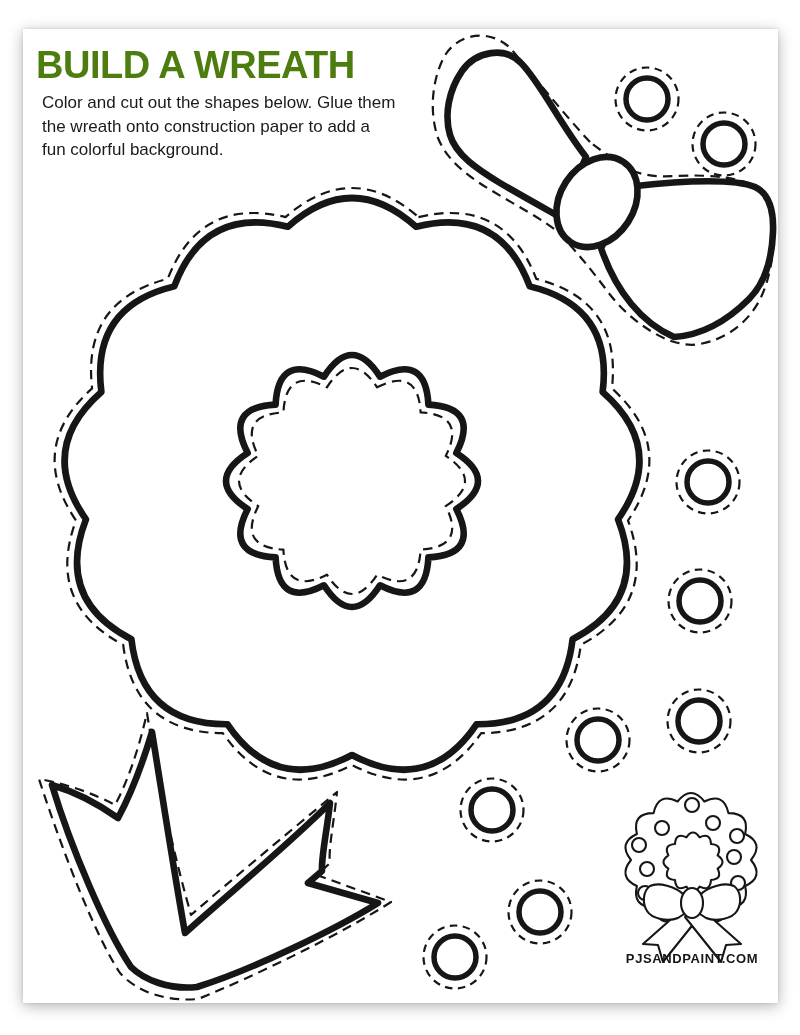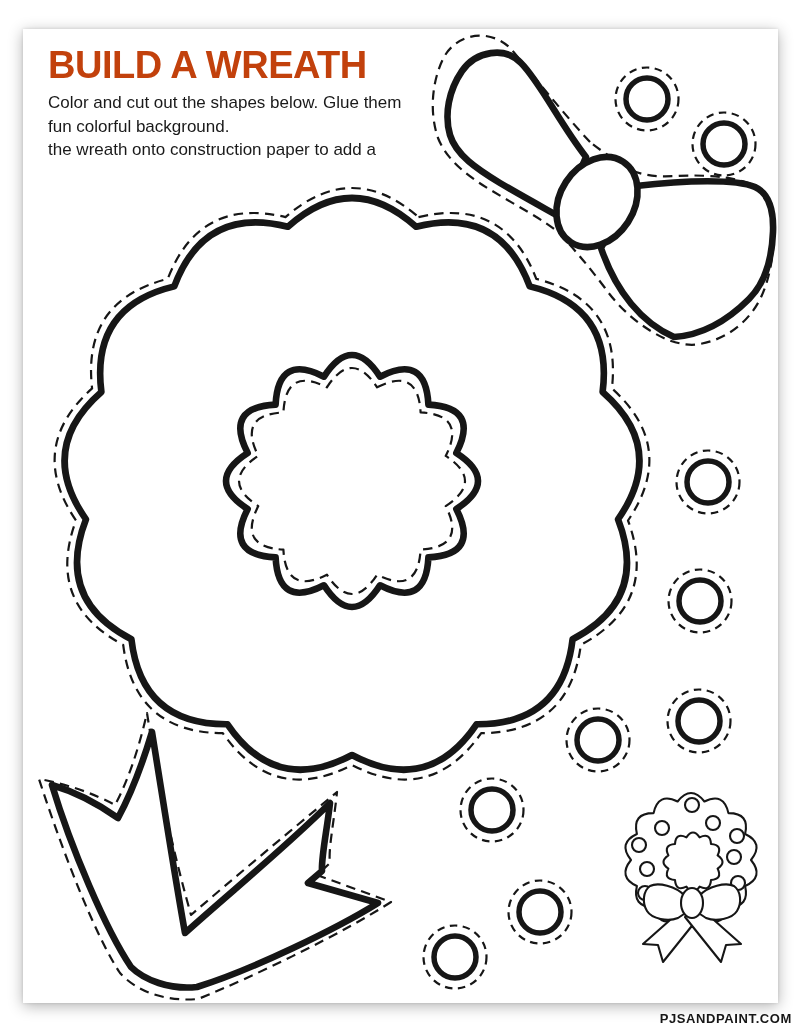--- a/index.html
+++ b/index.html
@@ -1,46 +1,46 @@
 <!DOCTYPE html>
 <html><head>
 <meta charset="utf-8">
 <style>
   html,body{margin:0;padding:0;background:#ffffff;}
   .canvas{position:relative;width:800px;height:1035px;background:#ffffff;overflow:hidden;
           font-family:"Liberation Sans", sans-serif;}
   .page{position:absolute;left:23px;top:29px;width:755px;height:974px;background:#ffffff;
         box-shadow:0 3px 14px rgba(0,0,0,0.30), 0 0 3px rgba(0,0,0,0.12);}
-  .title{position:absolute;left:25px;top:16px;margin:0;font-size:38px;line-height:40px;
-         font-weight:900;letter-spacing:-0.5px;color:#c2410c;white-space:nowrap;}
-  .instructions{position:absolute;left:25px;top:62px;color:#1a1a1a;font-size:17px;
+  .title{position:absolute;left:13px;top:16px;margin:0;font-size:38px;line-height:40px;
+         font-weight:900;letter-spacing:-0.5px;color:#4d7c0f;white-space:nowrap;}
+  .instructions{position:absolute;left:19px;top:62px;color:#1a1a1a;font-size:17px;
                 line-height:23.7px;font-weight:400;}
   .instructions .line{white-space:nowrap;}
   .shapes{position:absolute;left:0;top:0;width:755px;height:974px;}
-  .brand{position:absolute;left:569px;top:982px;width:200px;text-align:right;
+  .brand{position:absolute;left:569px;top:922px;width:200px;text-align:center;
          font-size:13px;font-weight:600;letter-spacing:0.6px;color:#161616;white-space:nowrap;}
   
   .ink-solid{fill:#ffffff;stroke:#161616;stroke-width:6.6;stroke-linejoin:round;stroke-linecap:round;}
   .ink-dash{fill:none;stroke:#161616;stroke-width:2.2;stroke-dasharray:9.5 6.2;stroke-linejoin:round;stroke-linecap:butt;}
   .berry-ring{fill:#ffffff;stroke:#161616;stroke-width:5.5;}
   .berry-dash{fill:none;stroke:#161616;stroke-width:2.2;stroke-dasharray:7.5 5.5;}
   .logo-line{fill:#ffffff;stroke:#161616;stroke-width:2.1;stroke-linejoin:round;}
 </style>
 </head>
 <body>
 
 <div class="canvas">
   <div class="page">
 
     <h1 class="title">BUILD A WREATH</h1>
 
     <div class="instructions">
       <div class="line">Color and cut out the shapes below. Glue them</div>
+      <div class="line">the wreath onto construction paper to add a</div>
       <div class="line">fun colorful background.</div>
-      <div class="line">the wreath onto construction paper to add a</div>
     </div>
 
     <svg class="shapes" viewBox="23 29 755 974">
 
       <g>
         <path id="wreath-outer-dash" class="ink-dash" d="M 418.5 217.1 Q 504.5 196.5 536.3 278.9 Q 622.0 300.6 611.9 388.4 Q 677.7 447.5 628.0 520.5 Q 658.8 603.3 580.8 644.9 Q 569.6 732.6 481.2 733.2 Q 430.5 805.5 352.0 765.0 Q 273.5 805.5 222.8 733.2 Q 134.4 732.6 123.2 644.9 Q 45.2 603.3 76.0 520.5 Q 26.3 447.5 92.1 388.4 Q 82.0 300.6 167.7 278.9 Q 199.5 196.5 285.5 217.1 Q 352.0 158.9 418.5 217.1 Z"></path>
         <path id="wreath-outer-solid" class="ink-solid" d="M 416.1 226.8 Q 499.7 205.6 529.7 286.4 Q 613.5 306.5 602.6 392.0 Q 667.5 448.7 618.0 519.3 Q 649.1 599.7 572.6 639.2 Q 562.7 724.9 476.5 724.3 Q 428.1 795.6 352.0 755.0 Q 275.9 795.6 227.5 724.3 Q 141.3 724.9 131.4 639.2 Q 54.9 599.7 86.0 519.3 Q 36.5 448.7 101.4 392.0 Q 90.5 306.5 174.3 286.4 Q 204.3 205.6 287.9 226.8 Q 352.0 169.2 416.1 226.8 Z"></path>
         <path id="wreath-inner-solid" class="ink-solid" d="M 380.0 376.7 Q 425.8 353.1 428.4 404.6 Q 479.9 407.2 456.3 453.0 Q 499.7 481.0 456.3 509.0 Q 479.9 554.8 428.4 557.4 Q 425.8 608.9 380.0 585.3 Q 352.0 628.7 324.0 585.3 Q 278.2 608.9 275.6 557.4 Q 224.1 554.8 247.7 509.0 Q 204.3 481.0 247.7 453.0 Q 224.1 407.2 275.6 404.6 Q 278.2 353.1 324.0 376.7 Q 352.0 333.3 380.0 376.7 Z"></path>
         <path id="wreath-inner-dash" class="ink-dash" d="M 377.1 387.3 Q 418.2 366.4 420.6 412.4 Q 466.6 414.8 445.7 455.9 Q 484.3 481.0 445.7 506.1 Q 466.6 547.2 420.6 549.6 Q 418.2 595.6 377.1 574.7 Q 352.0 613.3 326.9 574.7 Q 285.8 595.6 283.4 549.6 Q 237.4 547.2 258.3 506.1 Q 219.7 481.0 258.3 455.9 Q 237.4 414.8 283.4 412.4 Q 285.8 366.4 326.9 387.3 Q 352.0 348.7 377.1 387.3 Z"></path>
       </g>

